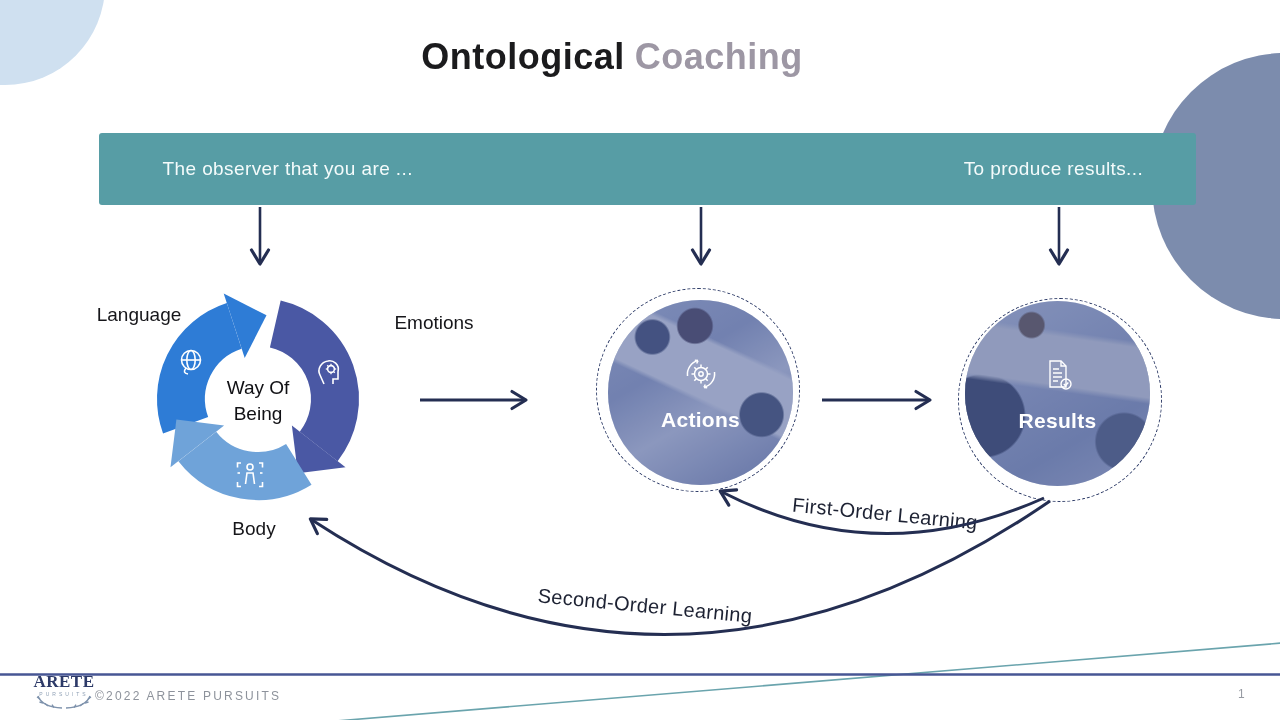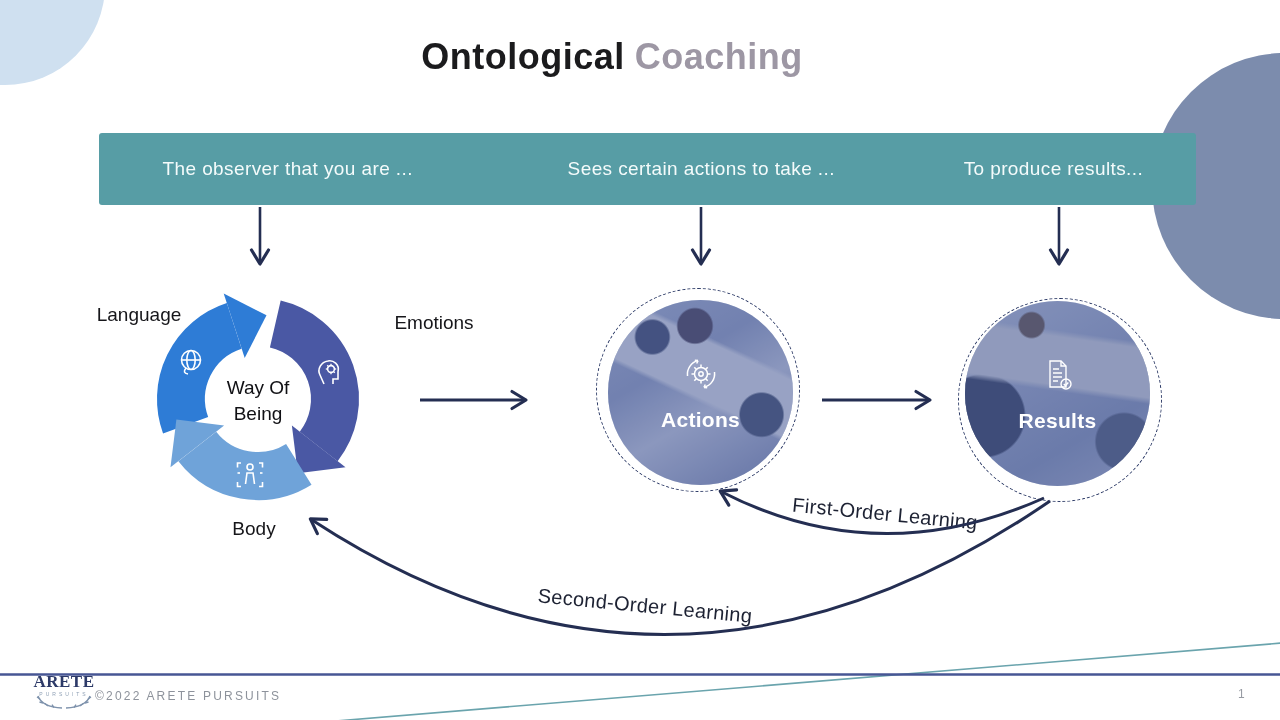--- a/index.html
+++ b/index.html
@@ -94,21 +94,20 @@
 
   <div class="decor-tl"></div>
   <div class="decor-r"></div>
 
   <div class="title">
     <span class="t1">Ontological</span><span class="t2">Coaching</span>
   </div>
 
   <div class="banner">
     <span class="b0">The observer that you are ...</span>
-    <span class="b1">Sees certain actions to take ...</span>
     <span class="b2">To produce results...</span>
   </div>
 
   <svg class="cycle-svg" viewBox="0 0 220 220">
 
     <g>
       <path d="M 37.6 136.3 A 77 77 0 0 1 86.2 36.8" fill="none" stroke="#2e7cd6" stroke-width="48"></path>
       <polygon points="96.7,69.1 118.5,26.3 75.7,4.5" fill="#2e7cd6"></polygon>
     </g>
 

